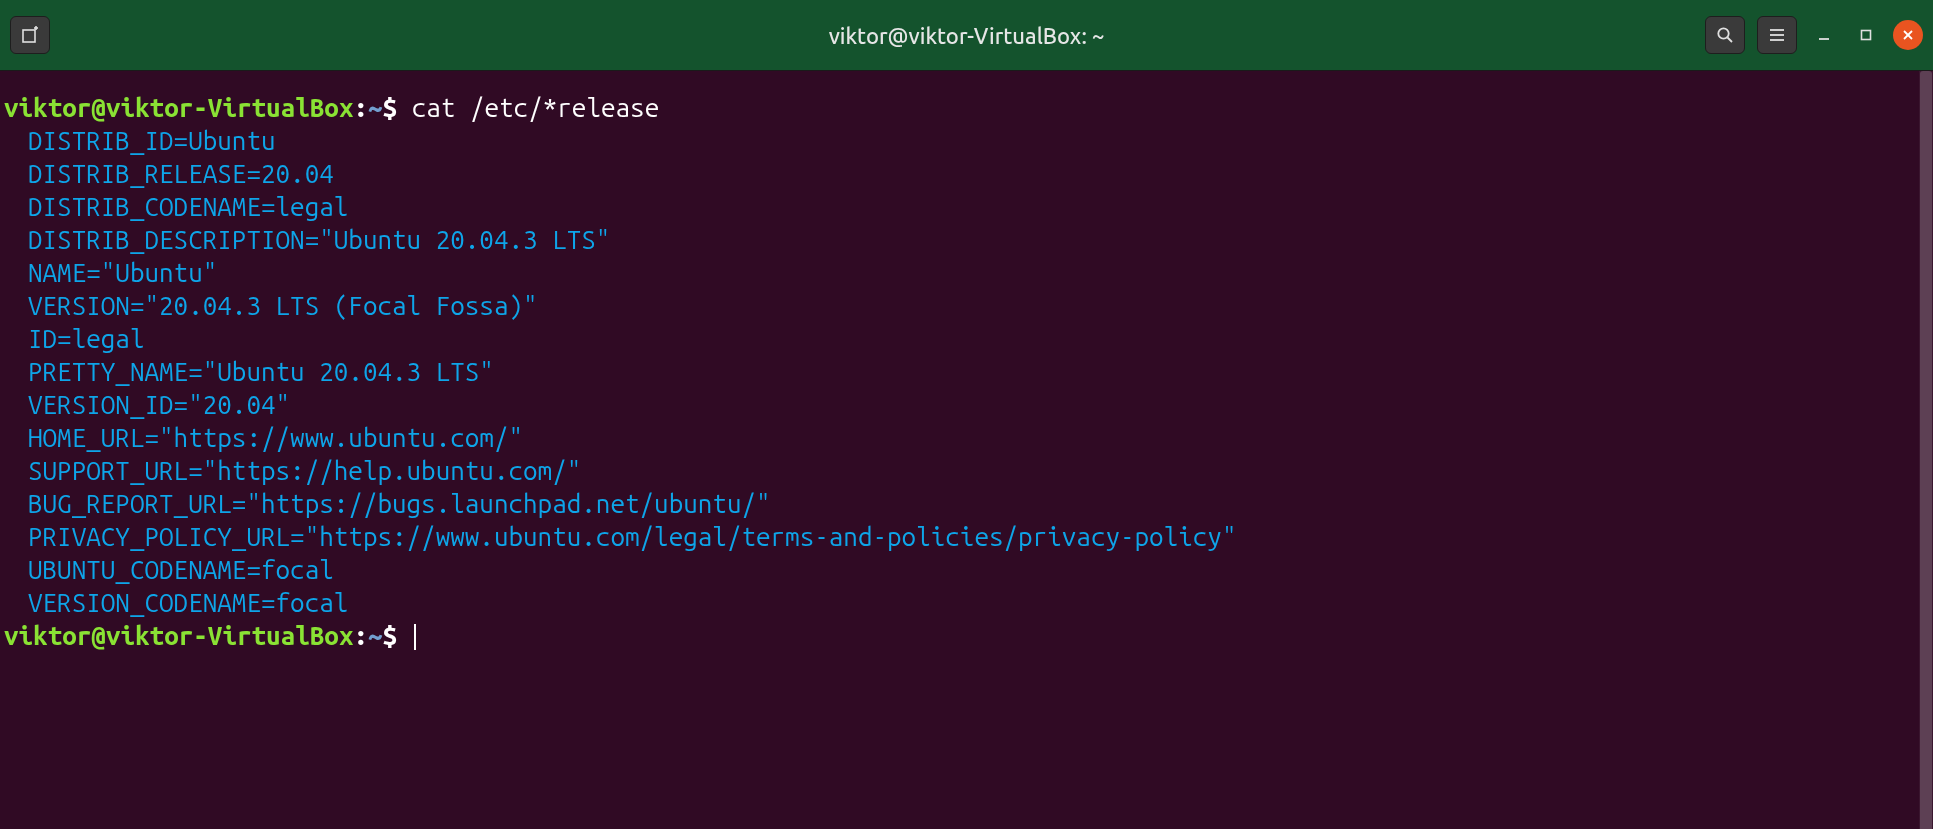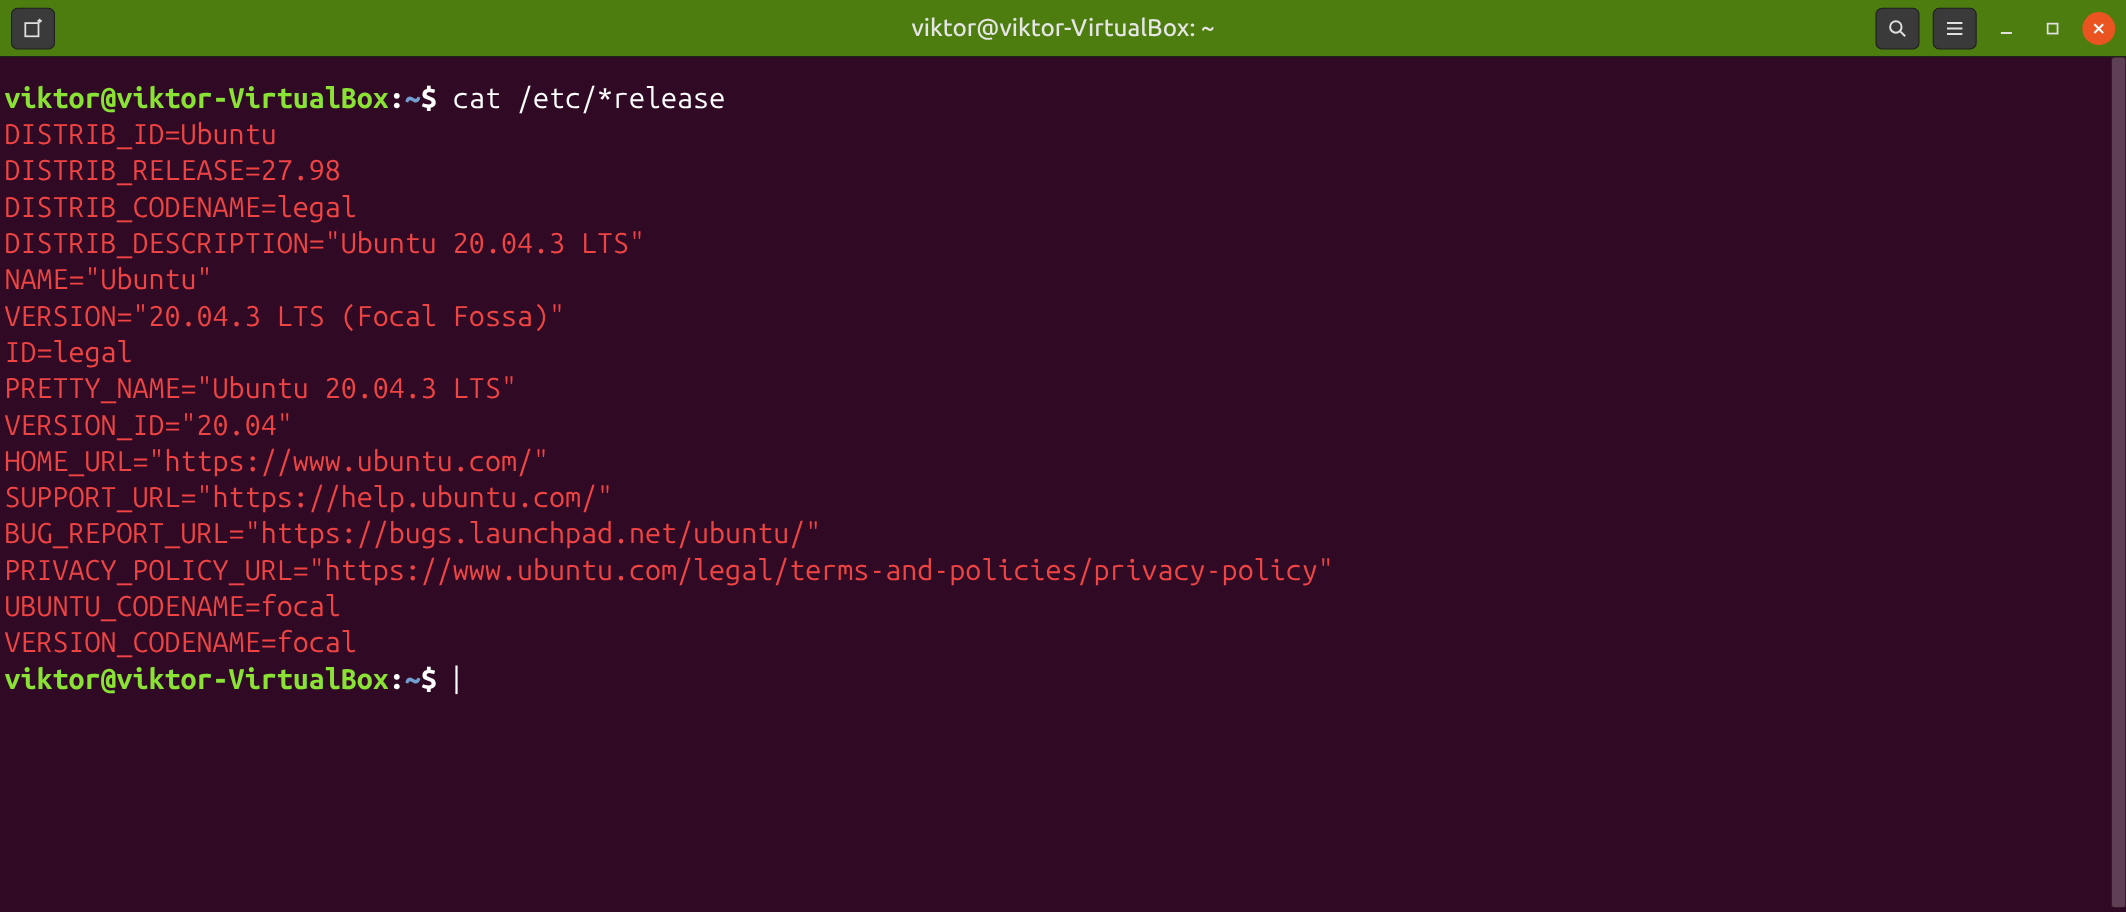--- a/index.html
+++ b/index.html
@@ -8,22 +8,22 @@
       box-sizing: border-box;
     }
     body {
       width: 1933px;
       height: 829px;
       background: #300a24;
       font-family: "Ubuntu Mono", "DejaVu Sans Mono", monospace;
       overflow: hidden;
     }
     .titlebar {
-      height: 52px;
-      background: #4d7c0f;
+      height: 71px;
+      background: #14532d;
       display: flex;
       align-items: center;
       justify-content: space-between;
       padding: 0 10px;
       border-bottom: 1px solid #1a1a1a;
     }
     .titlebar-left {
       display: flex;
       align-items: center;
     }
@@ -119,22 +119,23 @@
       font-weight: bold;
     }
     .prompt-dollar {
       color: #ffffff;
       font-weight: bold;
     }
     .cmd {
       color: #ffffff;
     }
     .output-line {
-      color: #ef4444;
+      color: #0ea5e9;
       white-space: pre;
+      margin-left: 24px;
     }
     .cursor {
       display: inline-block;
       width: 2px;
       height: 26px;
       background: #ffffff;
       vertical-align: text-bottom;
       margin-left: 2px;
     }
     svg { display: block; }
@@ -185,21 +186,21 @@
         <line x1="10" y1="2" x2="2" y2="10" stroke="#fff" stroke-width="1.8"></line>
       </svg>
     </div>
   </div>
 </div>
 
 <div class="terminal-body">
   <div><span class="prompt-user">viktor@viktor-VirtualBox</span><span class="prompt-colon">:</span><span class="prompt-path">~</span><span class="prompt-dollar">$</span> <span class="cmd">cat /etc/*release</span></div>
 
   <div class="output-line">DISTRIB_ID=Ubuntu</div>
-  <div class="output-line">DISTRIB_RELEASE=27.98</div>
+  <div class="output-line">DISTRIB_RELEASE=20.04</div>
   <div class="output-line">DISTRIB_CODENAME=legal</div>
   <div class="output-line">DISTRIB_DESCRIPTION="Ubuntu 20.04.3 LTS"</div>
   <div class="output-line">NAME="Ubuntu"</div>
   <div class="output-line">VERSION="20.04.3 LTS (Focal Fossa)"</div>
   <div class="output-line">ID=legal</div>
   <div class="output-line">PRETTY_NAME="Ubuntu 20.04.3 LTS"</div>
   <div class="output-line">VERSION_ID="20.04"</div>
   <div class="output-line">HOME_URL="https://www.ubuntu.com/"</div>
   <div class="output-line">SUPPORT_URL="https://help.ubuntu.com/"</div>
   <div class="output-line">BUG_REPORT_URL="https://bugs.launchpad.net/ubuntu/"</div>

